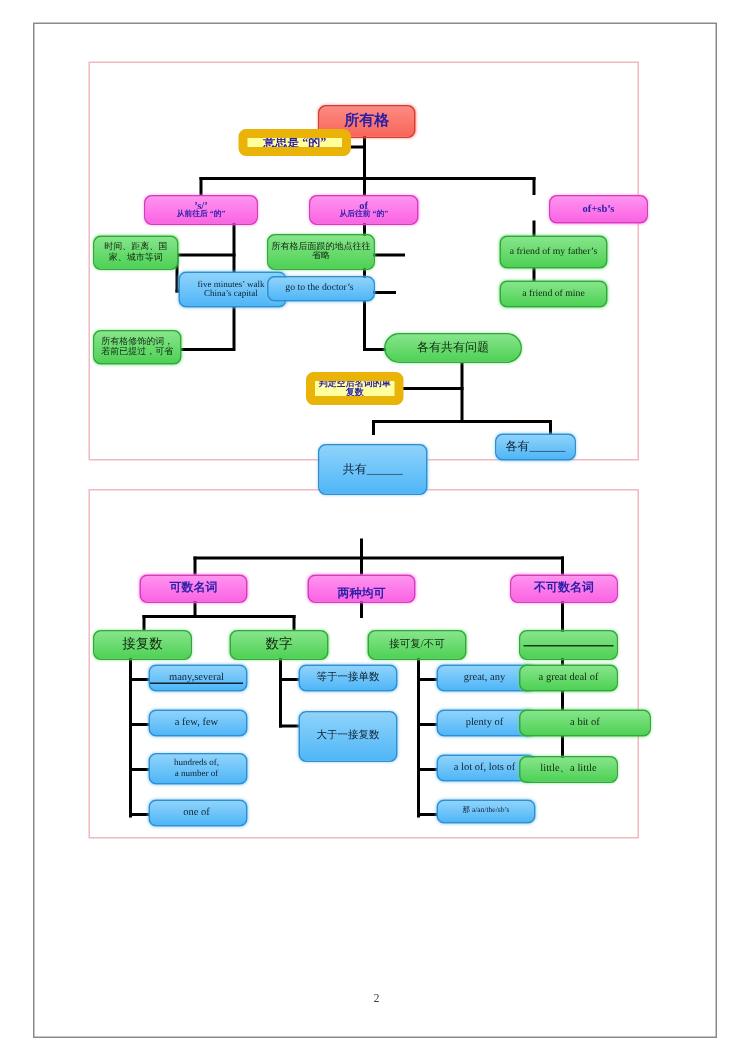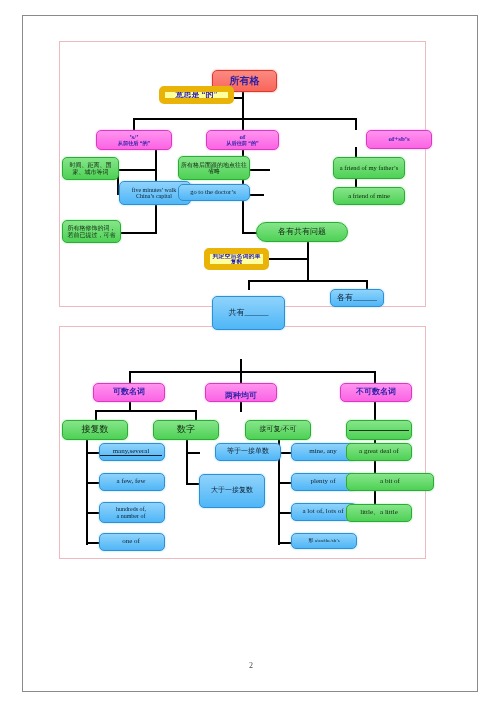--- a/index.html
+++ b/index.html
@@ -288,29 +288,29 @@
       <span>a few, few</span>
     </div>
     <div class="node blue t6 left" style="left:39px; top:175px; width:66px; height:21px;">
       <span style="white-space:pre-line;">hundreds of,
 a number of</span>
     </div>
     <div class="node blue t7 left" style="left:39px; top:206px; width:66px; height:18px;">
       <span>one of</span>
     </div>
 
-    <div class="node blue t7" style="left:139px; top:116px; width:66px; height:18px;margin-left:16px;">
+    <div class="node blue t7" style="left:139px; top:116px; width:66px; height:18px;">
       <span>等于一接单数</span>
     </div>
     <div class="node blue t7" style="left:139px; top:147px; width:66px; height:34px;">
       <span>大于一接复数</span>
     </div>
 
     <div class="node blue t7 left" style="left:231px; top:116px; width:66px; height:18px;">
-      <span>mine, any</span>
+      <span>great, any</span>
     </div>
     <div class="node blue t7 left" style="left:231px; top:146px; width:66px; height:18px;">
       <span>plenty of</span>
     </div>
     <div class="node blue t7 left" style="left:231px; top:176px; width:66px; height:18px;">
       <span>a lot of, lots of</span>
     </div>
     <div class="node blue t5" style="left:231px; top:206px; width:66px; height:16px;">
       <span>那 a/an/the/sb’s</span>
     </div>

